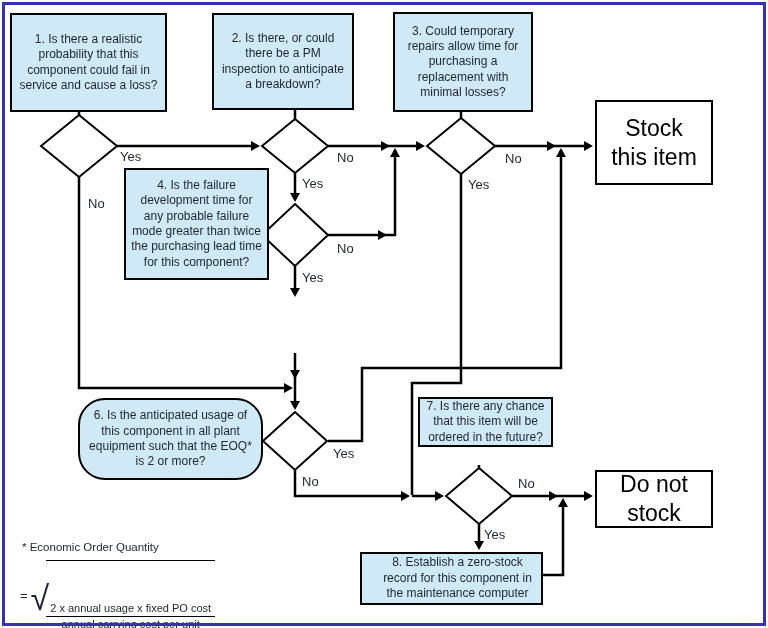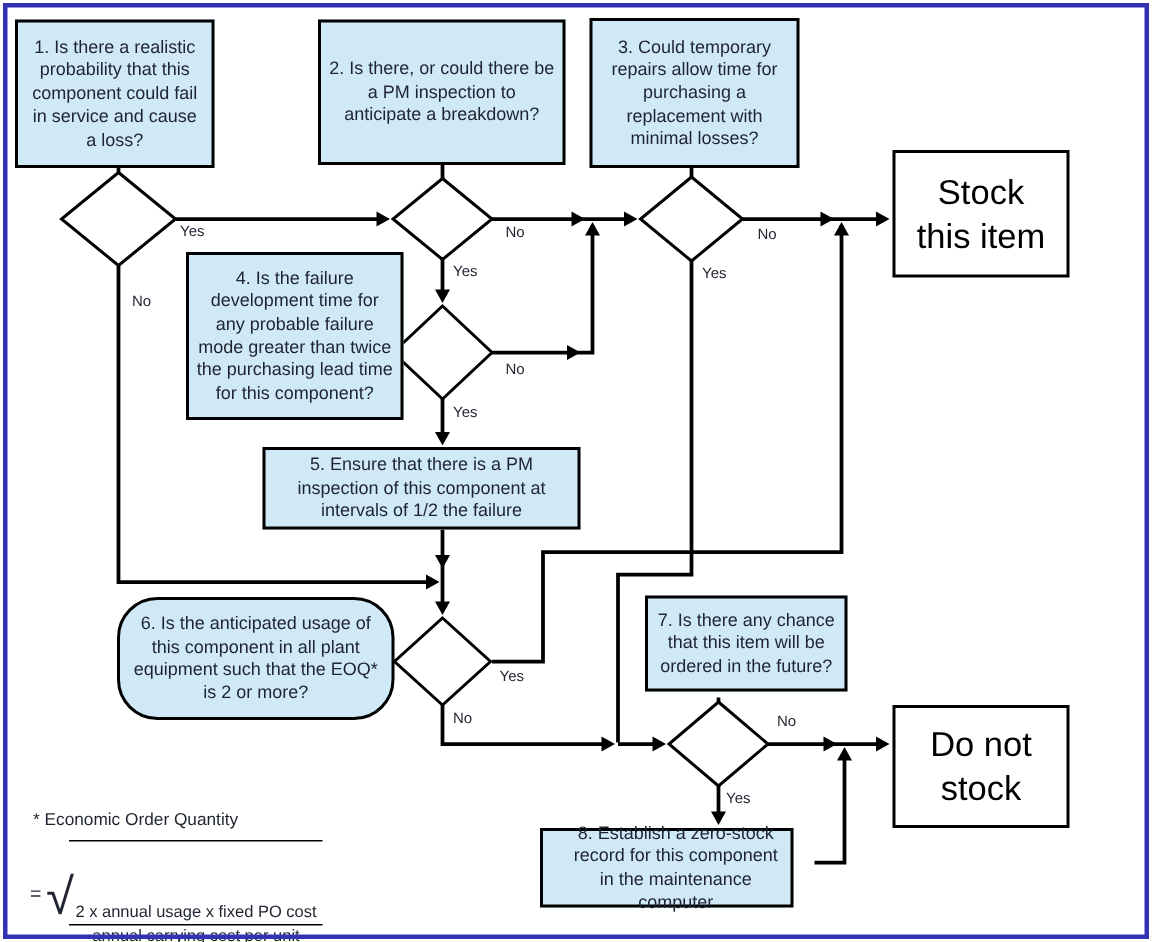--- a/index.html
+++ b/index.html
@@ -9,21 +9,21 @@
          border:3px solid #3232b2;pointer-events:none;}
   svg.wires{position:absolute;left:0;top:0;width:768px;height:628px;}
   .step{position:absolute;background:#cfe9f7;border:2px solid #000;
         color:#1f2430;font-size:12px;line-height:1.28;text-align:center;
         display:flex;align-items:center;justify-content:center;
         padding:3px 5px;box-sizing:border-box;}
   .outcome{position:absolute;background:#fff;border:2.5px solid #000;
         color:#000;font-size:23px;line-height:1.25;text-align:center;
         display:flex;align-items:center;justify-content:center;
         padding:2px 8px;box-sizing:border-box;}
-  .edge-label{position:absolute;font-size:10px;color:#1f2430;}
+  .edge-label{position:absolute;font-size:13px;color:#1f2430;}
   .foot-title{position:absolute;left:22px;top:541px;font-size:11.5px;color:#1f2430;}
   .eq{position:absolute;left:20px;top:560px;display:flex;align-items:center;
       font-size:11px;color:#1f2430;}
   .eq .equals{margin-right:3px;font-size:13px;}
   .eq .radical{font-size:34px;font-weight:400;line-height:0;position:relative;
       top:3px;margin-right:-3px;}
   .frac{display:inline-block;text-align:center;border-top:1.6px solid #000;}
   .frac .num{border-bottom:1.4px solid #000;padding:1px 4px 2px 4px;margin-top:40px;}
   .frac .den{padding-top:1px;}
   .brand{position:absolute;left:589px;top:591px;width:170px;text-align:center;
@@ -81,31 +81,30 @@
     <g fill="#fff" stroke="#000" stroke-width="2">
       <polygon points="79,115 117,146 79,177 41,146"></polygon>
       <polygon points="295,119 328,146 295,173 262,146"></polygon>
       <polygon points="461,118 495,146 461,174 427,146"></polygon>
       <polygon points="295,204 328,235 295,266 262,235"></polygon>
       <polygon points="295,412 327,441 295,470 263,441"></polygon>
       <polygon points="479,468 512,496 479,524 446,496"></polygon>
     </g>
   </svg>
 
-  <div class="step" style="left:10px;top:13px;width:133px;height:99px;">1. Is there a realistic probability that this component could fail in service and cause a loss?</div>
-  <div class="step" style="left:212px;top:13px;width:165px;height:97px;">2. Is there, or could there be a PM inspection to anticipate a breakdown?</div>
+  <div class="step" style="left:10px;top:13px;width:157px;height:99px;">1. Is there a realistic probability that this component could fail in service and cause a loss?</div>
+  <div class="step" style="left:212px;top:13px;width:142px;height:97px;">2. Is there, or could there be a PM inspection to anticipate a breakdown?</div>
   <div class="step" style="left:393px;top:12px;width:140px;height:100px;">3. Could temporary repairs allow time for purchasing a replacement with minimal losses?</div>
   <div class="step" style="left:124px;top:168px;width:145px;height:112px;">4. Is the failure development time for any probable failure mode greater than twice the purchasing lead time for this component?</div>
-  <div class="step" style="left:175px;top:298px;width:212px;height:55px;">5. Ensure that there is a PM inspection of this component at intervals of 1/2 the failure</div>
   <div class="step" style="left:78px;top:398px;width:185px;height:82px;border-radius:27px;">6. Is the anticipated usage of this component in all plant equipment such that the EOQ* is 2 or more?</div>
-  <div class="step" style="left:430px;top:397px;width:135px;height:64px;">7. Is there any chance that this item will be ordered in the future?</div>
-  <div class="step" style="left:360px;top:552px;width:169px;height:53px;padding-left:17px;">8. Establish a zero-stock record for this component in the maintenance computer</div>
+  <div class="step" style="left:418px;top:397px;width:135px;height:50px;">7. Is there any chance that this item will be ordered in the future?</div>
+  <div class="step" style="left:360px;top:552px;width:183px;height:53px;padding-left:17px;">8. Establish a zero-stock record for this component in the maintenance computer</div>
 
   <div class="outcome" style="left:595px;top:100px;width:118px;height:85px;">Stock this item</div>
-  <div class="outcome" style="left:595px;top:470px;width:118px;height:82px;">Do not stock</div>
+  <div class="outcome" style="left:595px;top:470px;width:118px;height:58px;">Do not stock</div>
 
   <span class="edge-label" style="left:120px;top:149px;">Yes</span>
   <span class="edge-label" style="left:88px;top:196px;">No</span>
   <span class="edge-label" style="left:302px;top:176px;">Yes</span>
   <span class="edge-label" style="left:337px;top:150px;">No</span>
   <span class="edge-label" style="left:337px;top:241px;">No</span>
   <span class="edge-label" style="left:302px;top:270px;">Yes</span>
   <span class="edge-label" style="left:505px;top:151px;">No</span>
   <span class="edge-label" style="left:468px;top:177px;">Yes</span>
   <span class="edge-label" style="left:333px;top:446px;">Yes</span>

